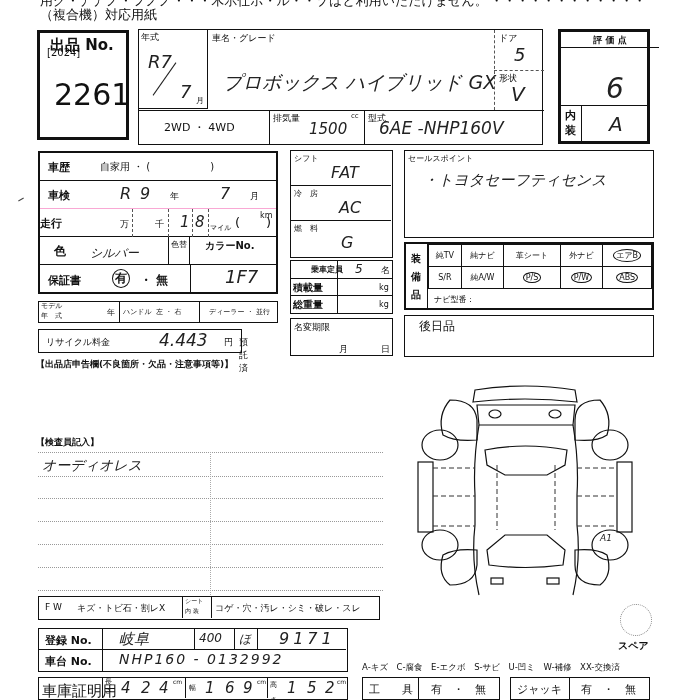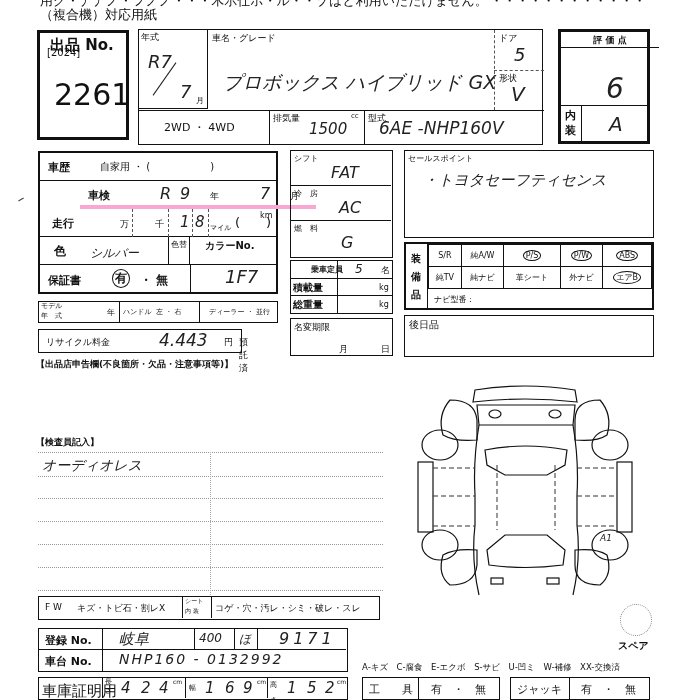--- a/index.html
+++ b/index.html
@@ -70,30 +70,30 @@
   <div class="abs lbl" style="left:4px;top:76px;font-size:11px;font-weight:bold;">内</div>
   <div class="abs lbl" style="left:4px;top:91px;font-size:11px;font-weight:bold;">装</div>
   <div class="abs hand" style="left:48px;top:80px;font-size:20px;">A</div>
 </div>
 
 <div class="box" style="left:38px;top:151px;width:240px;height:143px;border-width:2px;">
   <div class="abs" style="left:0;top:0;width:236px;height:28px;border-bottom:1px solid #111;">
     <div class="abs" style="left:8px;top:7px;font-size:11px;font-weight:bold;">車歴</div>
     <div class="abs" style="left:60px;top:7px;font-size:10px;white-space:nowrap;">自家用 ・ (　　　　　　)</div>
   </div>
-  <div class="abs" style="left:0;top:28px;width:236px;height:28px;border-bottom:4px solid #f9a8d4;margin-left:40px;">
+  <div class="abs" style="left:0;top:28px;width:236px;height:28px;border-bottom:1px solid #f9a8d4;">
     <div class="abs" style="left:8px;top:7px;font-size:11px;font-weight:bold;">車検</div>
     <div class="abs hand" style="left:80px;top:3px;font-size:16px;">R</div>
     <div class="abs hand" style="left:100px;top:3px;font-size:16px;">9</div>
     <div class="abs lbl" style="left:130px;top:9px;">年</div>
     <div class="abs hand" style="left:180px;top:3px;font-size:16px;">7</div>
     <div class="abs lbl" style="left:210px;top:9px;">月</div>
   </div>
   <div class="abs" style="left:0;top:56px;width:236px;height:28px;border-bottom:1px solid #111;">
-    <div class="abs" style="left:12px;top:7px;font-size:11px;font-weight:bold;">走行</div>
+    <div class="abs" style="left:0;top:7px;font-size:11px;font-weight:bold;">走行</div>
     <div class="abs lbl" style="left:80px;top:9px;">万</div>
     <div class="dash-v" style="left:92px;top:0;height:28px;"></div>
     <div class="abs lbl" style="left:115px;top:9px;">千</div>
     <div class="dash-v" style="left:128px;top:0;height:28px;"></div>
     <div class="dash-v" style="left:152px;top:0;height:28px;"></div>
     <div class="abs hand" style="left:140px;top:4px;font-size:15px;">1</div>
     <div class="dash-v" style="left:168px;top:0;height:28px;"></div>
     <div class="abs hand" style="left:155px;top:4px;font-size:15px;">8</div>
     <div class="abs lbl" style="left:172px;top:2px;font-size:8px;margin-left:48px;">km</div>
     <div class="abs lbl" style="left:170px;top:14px;font-size:7px;">マイル</div>
@@ -176,40 +176,40 @@
 
 <div class="box" style="left:404px;top:242px;width:250px;height:68px;border-width:2px;">
   <div class="abs" style="left:0;top:0;width:22px;height:64px;border-right:1px solid #111;">
     <div class="abs lbl" style="left:5px;top:8px;font-size:10px;font-weight:bold;">装</div>
     <div class="abs lbl" style="left:5px;top:26px;font-size:10px;font-weight:bold;">備</div>
     <div class="abs lbl" style="left:5px;top:44px;font-size:10px;font-weight:bold;">品</div>
   </div>
   <table class="eq abs" style="left:22px;top:0;width:224px;">
     <tbody>
         <tr>
+      <td>純TV</td>
+      <td>純ナビ</td>
+      <td>革シート</td>
+      <td>外ナビ</td>
+      <td><span class="circled">エアB</span></td>
+    </tr>
+    <tr>
       <td>S/R</td>
       <td>純A/W</td>
       <td><span class="circled">P/S</span></td>
       <td><span class="circled">P/W</span></td>
       <td><span class="circled">ABS</span></td>
     </tr>
-    <tr>
-      <td>純TV</td>
-      <td>純ナビ</td>
-      <td>革シート</td>
-      <td>外ナビ</td>
-      <td><span class="circled">エアB</span></td>
-    </tr>
   </tbody>
     </table>
   <div class="abs lbl" style="left:28px;top:50px;font-size:8px;">ナビ型番：</div>
 </div>
 
 <div class="box" style="left:404px;top:315px;width:250px;height:42px;border-width:1px;">
-  <div class="abs lbl" style="left:4px;top:2px;font-size:10px;">後日品</div>
+  <div class="abs lbl" style="left:14px;top:2px;font-size:12px;">後日品</div>
 </div>
 
 <div class="abs" style="left:36px;top:358px;font-size:9px;font-weight:bold;">【出品店申告欄(不良箇所・欠品・注意事項等)】</div>
 
 <div class="abs" style="left:36px;top:436px;font-size:9px;font-weight:bold;">【検査員記入】</div>
 <div class="dot-h" style="left:38px;top:452px;width:345px;"></div>
 <div class="abs hand" style="left:42px;top:457px;font-size:14px;">オーディオレス</div>
 <div class="dot-h" style="left:38px;top:476px;width:345px;"></div>
 <div class="dot-h" style="left:38px;top:498px;width:345px;"></div>
 <div class="dot-h" style="left:38px;top:521px;width:345px;"></div>

